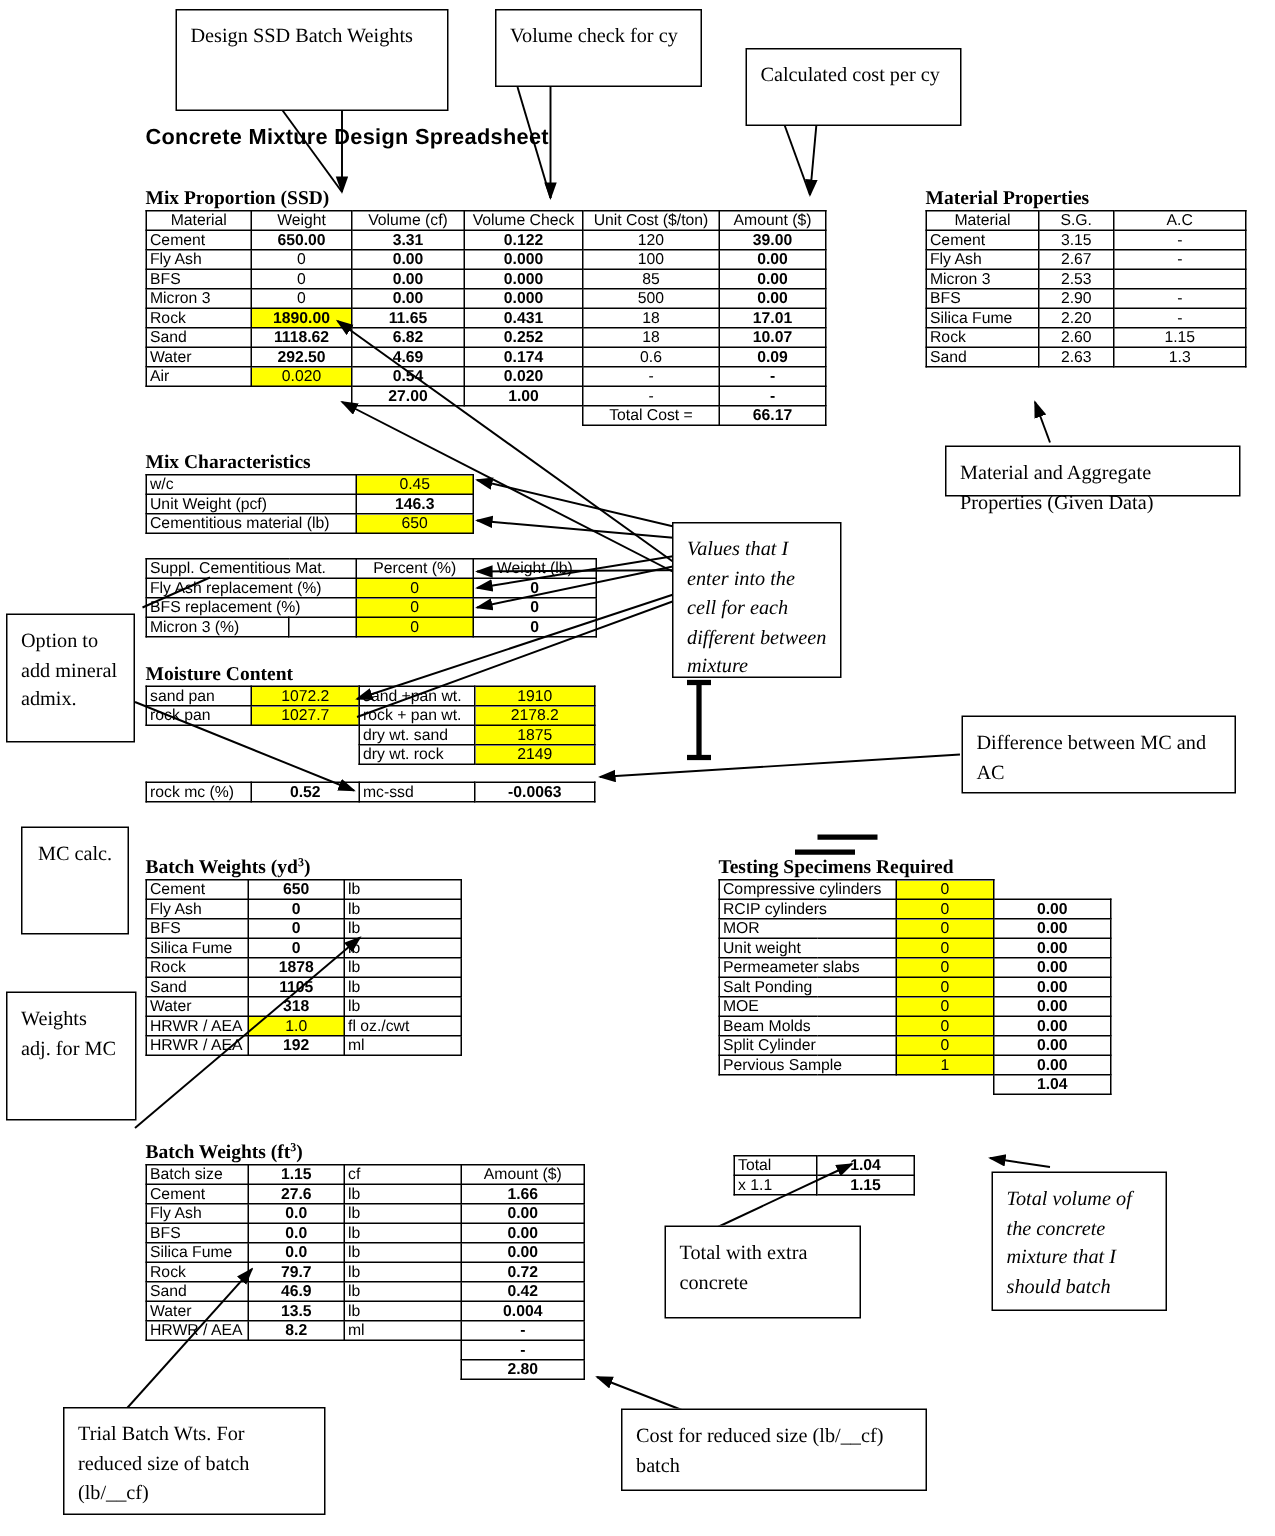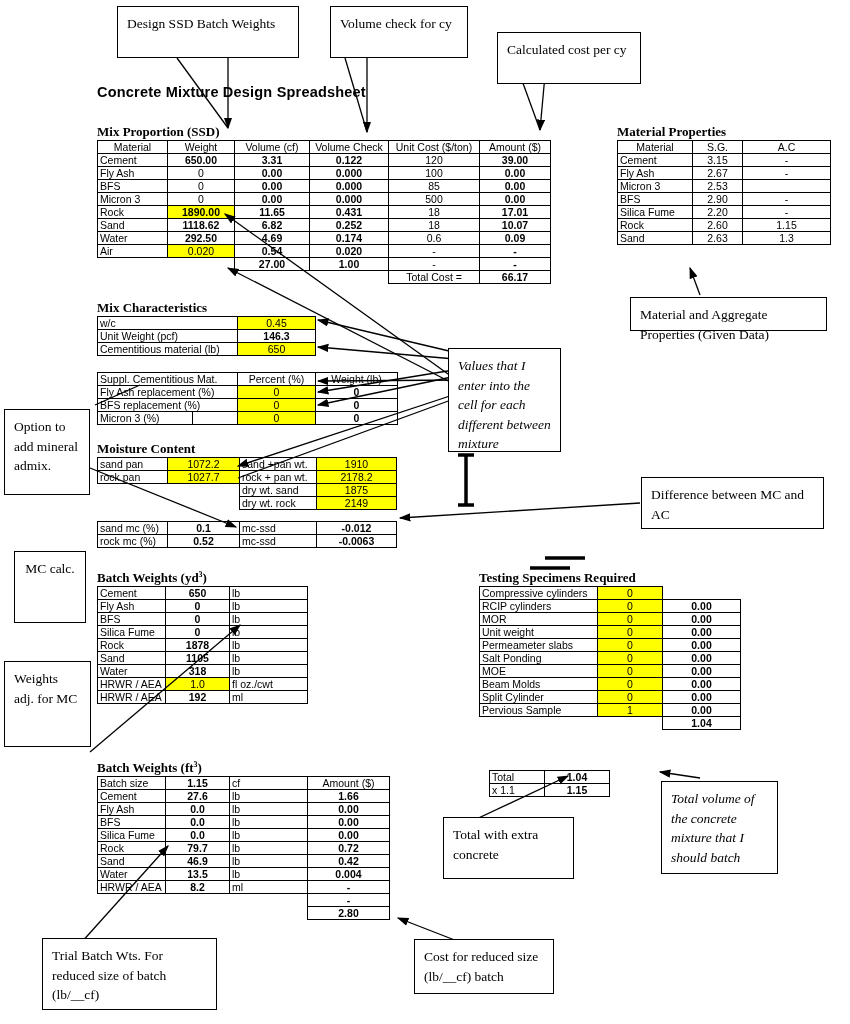--- a/index.html
+++ b/index.html
@@ -83,21 +83,21 @@
     </g>
     <g stroke="#000" stroke-width="3.5">
       <line x1="466" y1="455" x2="466" y2="505"></line>
       <line x1="458" y1="455" x2="474" y2="455"></line>
       <line x1="458" y1="505" x2="474" y2="505"></line>
       <line x1="545" y1="558" x2="585" y2="558"></line>
       <line x1="530" y1="568" x2="570" y2="568"></line>
     </g>
   </svg>
 
-  <div class="callout" style="left:117px;top:6px;width:182px;height:52px;">Design SSD Batch Weights</div>
+  <div class="callout" style="left:117px;top:6px;width:182px;height:68px;">Design SSD Batch Weights</div>
 
   <div class="callout" style="left:330px;top:6px;width:138px;height:52px;">Volume check for cy</div>
 
   <div class="callout" style="left:497px;top:32px;width:144px;height:52px;">Calculated cost per cy</div>
 
   <div class="pagetitle" style="left:97px;top:84px;">Concrete Mixture Design Spreadsheet</div>
 
   <div class="secttl" style="left:97px;top:124px;">Mix Proportion (SSD)</div>
 
   <div class="sheet" style="left:97px;top:140px;">
@@ -369,26 +369,20 @@
   <div class="sheet" style="left:97px;top:521px;">
     <table>
       <colgroup>
           <col style="width:70px">
           <col style="width:72px">
           <col style="width:77px">
           <col style="width:80px">
         </colgroup>
       <tbody id="mcp-body">
           <tr>
-            <td class="lft">sand mc (%)</td>
-            <td class="ctr b">0.1</td>
-            <td class="lft">mc-ssd</td>
-            <td class="ctr b">-0.012</td>
-          </tr>
-          <tr>
             <td class="lft">rock mc (%)</td>
             <td class="ctr b">0.52</td>
             <td class="lft">mc-ssd</td>
             <td class="ctr b">-0.0063</td>
           </tr>
         </tbody>
     </table>
   </div>
 
   <div class="secttl" style="left:97px;top:570px;">
@@ -633,15 +627,15 @@
   <div class="callout" style="left:14px;top:551px;width:72px;height:72px;text-align:center;">MC calc.</div>
 
   <div class="callout" style="left:4px;top:661px;width:87px;height:86px;">Weights adj. for MC</div>
 
   <div class="callout" style="left:443px;top:817px;width:131px;height:62px;">Total with extra concrete</div>
 
   <div class="callout italic" style="left:661px;top:781px;width:117px;height:93px;">Total volume of the concrete mixture that I should batch</div>
 
   <div class="callout" style="left:42px;top:938px;width:175px;height:72px;">Trial Batch Wts. For reduced size of batch (lb/__cf)</div>
 
-  <div class="callout" style="left:414px;top:939px;width:140px;height:55px;">Cost for reduced size (lb/__cf) batch</div>
+  <div class="callout" style="left:414px;top:939px;width:204px;height:55px;">Cost for reduced size (lb/__cf) batch</div>
 
 </div>
 
 </body></html>

